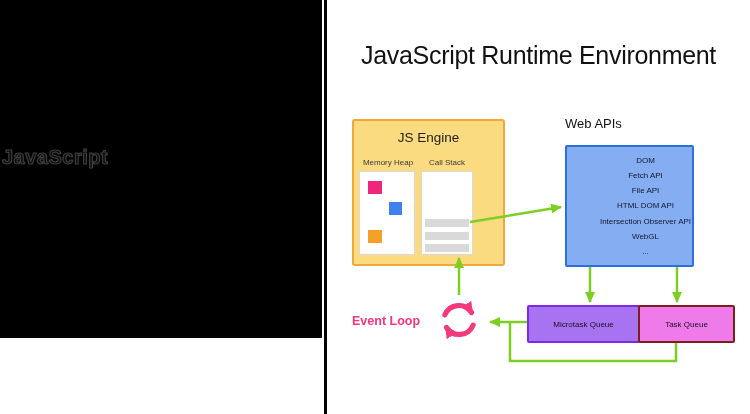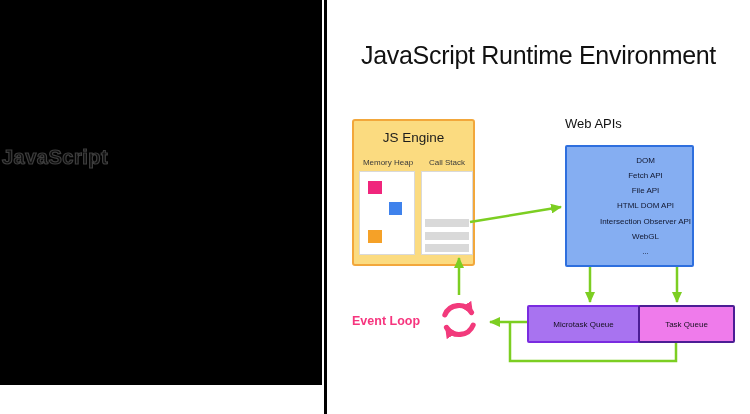--- a/index.html
+++ b/index.html
@@ -1,36 +1,36 @@
 <!DOCTYPE html>
 <html><head>
 <meta charset="utf-8">
 <style>
   html,body{margin:0;padding:0;}
   body{
     width:750px;height:414px;position:relative;background:#ffffff;overflow:hidden;
     font-family:"Liberation Sans", sans-serif;
   }
   
-  .left-panel{position:absolute;left:0;top:0;width:322px;height:385px;background:#000;}
+  .left-panel{position:absolute;left:0;top:0;width:322px;height:338px;background:#000;}
   .watermark{
     position:absolute;left:2px;top:146px;font-size:20px;font-weight:800;letter-spacing:.5px;
     color:#0c0c0c;-webkit-text-stroke:1.2px #3e3e3e;white-space:nowrap;
   }
   .divider{position:absolute;left:324px;top:0;width:3px;height:414px;background:#000;}
 
   
   .main-title{
     position:absolute;left:327px;right:0;top:41px;text-align:center;
     font-size:25px;font-weight:500;color:#111;letter-spacing:-.3px;
   }
 
   
   .js-engine{
-    position:absolute;left:352px;top:119px;width:123px;height:147px;box-sizing:border-box;
+    position:absolute;left:352px;top:119px;width:153px;height:147px;box-sizing:border-box;
     background:#FBDB80;border:2px solid #F2A73B;border-radius:3px;
   }
   .js-engine-title{position:absolute;left:0;right:0;top:9px;text-align:center;font-size:13.5px;font-weight:500;color:#1c1c1c;}
   .sub-label{position:absolute;font-size:8px;color:#3a3a3a;white-space:nowrap;}
   .heap-label{left:6px;width:56px;top:37px;text-align:center;}
   .stack-label{left:67px;width:52px;top:37px;text-align:center;}
   .white-box{position:absolute;top:50px;height:84px;background:#fff;border:1px solid #d9d9d9;box-sizing:border-box;}
   .heap-box{left:5px;width:56px;}
   .stack-box{left:67px;width:52px;}
   .heap-sq{position:absolute;width:14px;height:13px;}
@@ -51,21 +51,21 @@
 
   
   .eventloop-label{position:absolute;left:352px;top:314px;font-size:12.5px;font-weight:700;color:#F6357E;white-space:nowrap;}
 
   
   .queue{
     position:absolute;top:305px;height:38px;box-sizing:border-box;border-radius:2px;
     display:flex;align-items:center;justify-content:center;font-size:8px;color:#14101e;
   }
   .microtask{left:527px;width:113px;background:#A873F0;border:2px solid #7A2BE0;}
-  .taskq{left:638px;width:97px;background:#EF7BEB;border:2px solid #4c1d95;align-items:center;}
+  .taskq{left:638px;width:97px;background:#EF7BEB;border:2px solid #7f1d1d;align-items:center;}
 
   
   .overlay{position:absolute;left:0;top:0;width:750px;height:414px;pointer-events:none;}
   .gline{stroke:#7CCE22;stroke-width:2.5;fill:none;}
   .parc{stroke:#F23A7C;stroke-width:5.2;fill:none;stroke-linecap:round;}
 </style>
 </head>
 <body>
 
 <div class="left-panel">

